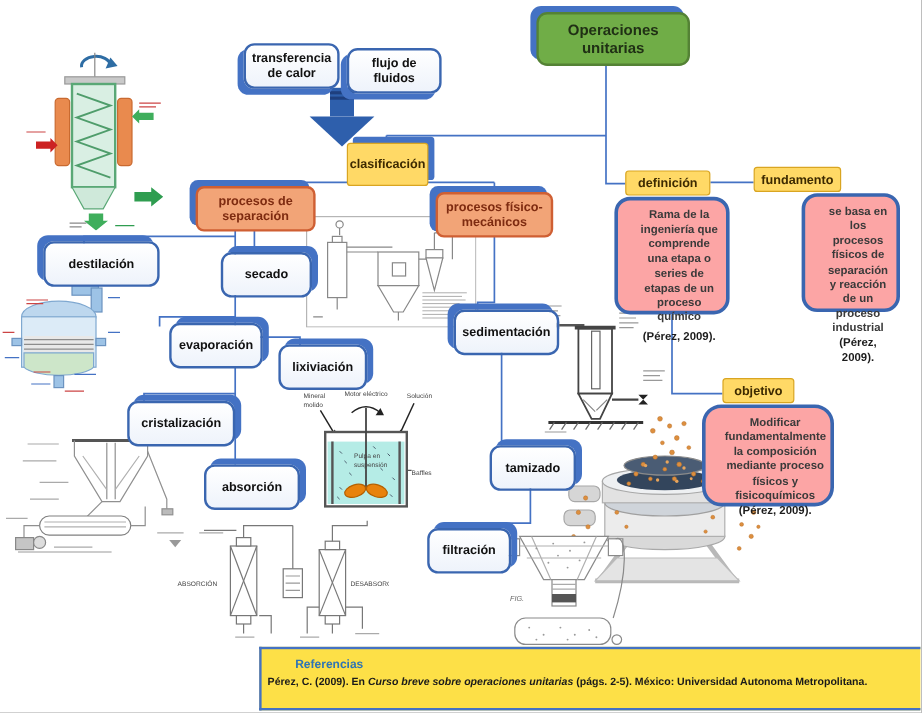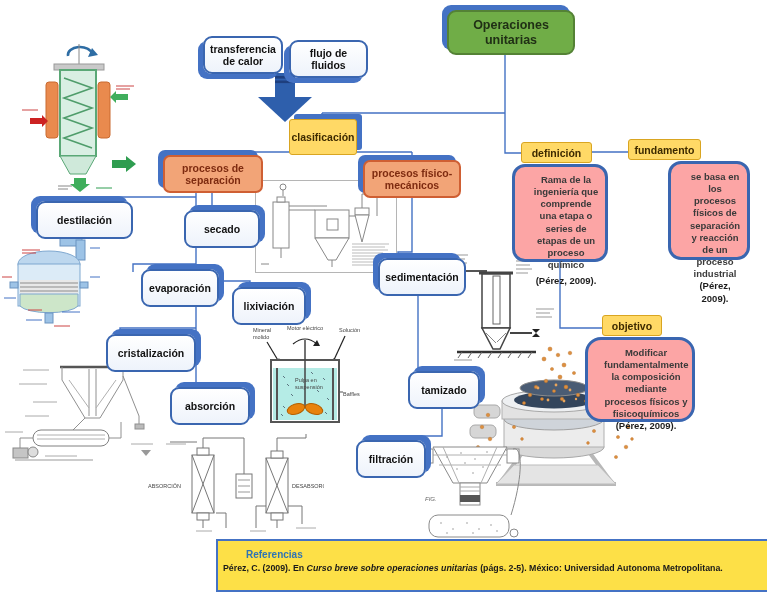--- a/index.html
+++ b/index.html
@@ -423,21 +423,21 @@
   </div>
   <div class="callout" style="left:624px;top:161px;width:82px;height:99px;margin-left:44px;">
     <span>se basa en los procesos físicos de separación y reacción de un proceso industrial</span>
     <span class="cite-block" style="margin-top:0;">(Pérez, 2009).</span>
   </div>
 
   <div class="ylabel" style="left:602px;top:315px;width:60px;height:21px;">
     <span>objetivo</span>
   </div>
   <div class="callout" style="left:585px;top:337px;width:110px;height:85px;border-radius:16px;">
-    <span>Modificar fundamentalmente la composición mediante procesos físicos y fisicoquímicos </span><span class="cite">(Pérez, 2009).</span>
+    <span>Modificar fundamentalmente la composición mediante proceso físicos y fisicoquímicos </span><span class="cite">(Pérez, 2009).</span>
   </div>
 
   <div id="refs">
     <div class="heading">Referencias</div>
     <div class="citation"><span>Pérez, C. (2009). En </span><i>Curso breve sobre operaciones unitarias</i><span> (págs. 2-5). México: Universidad Autonoma Metropolitana.</span></div>
   </div>
 
 </div>
 
 </body></html>

